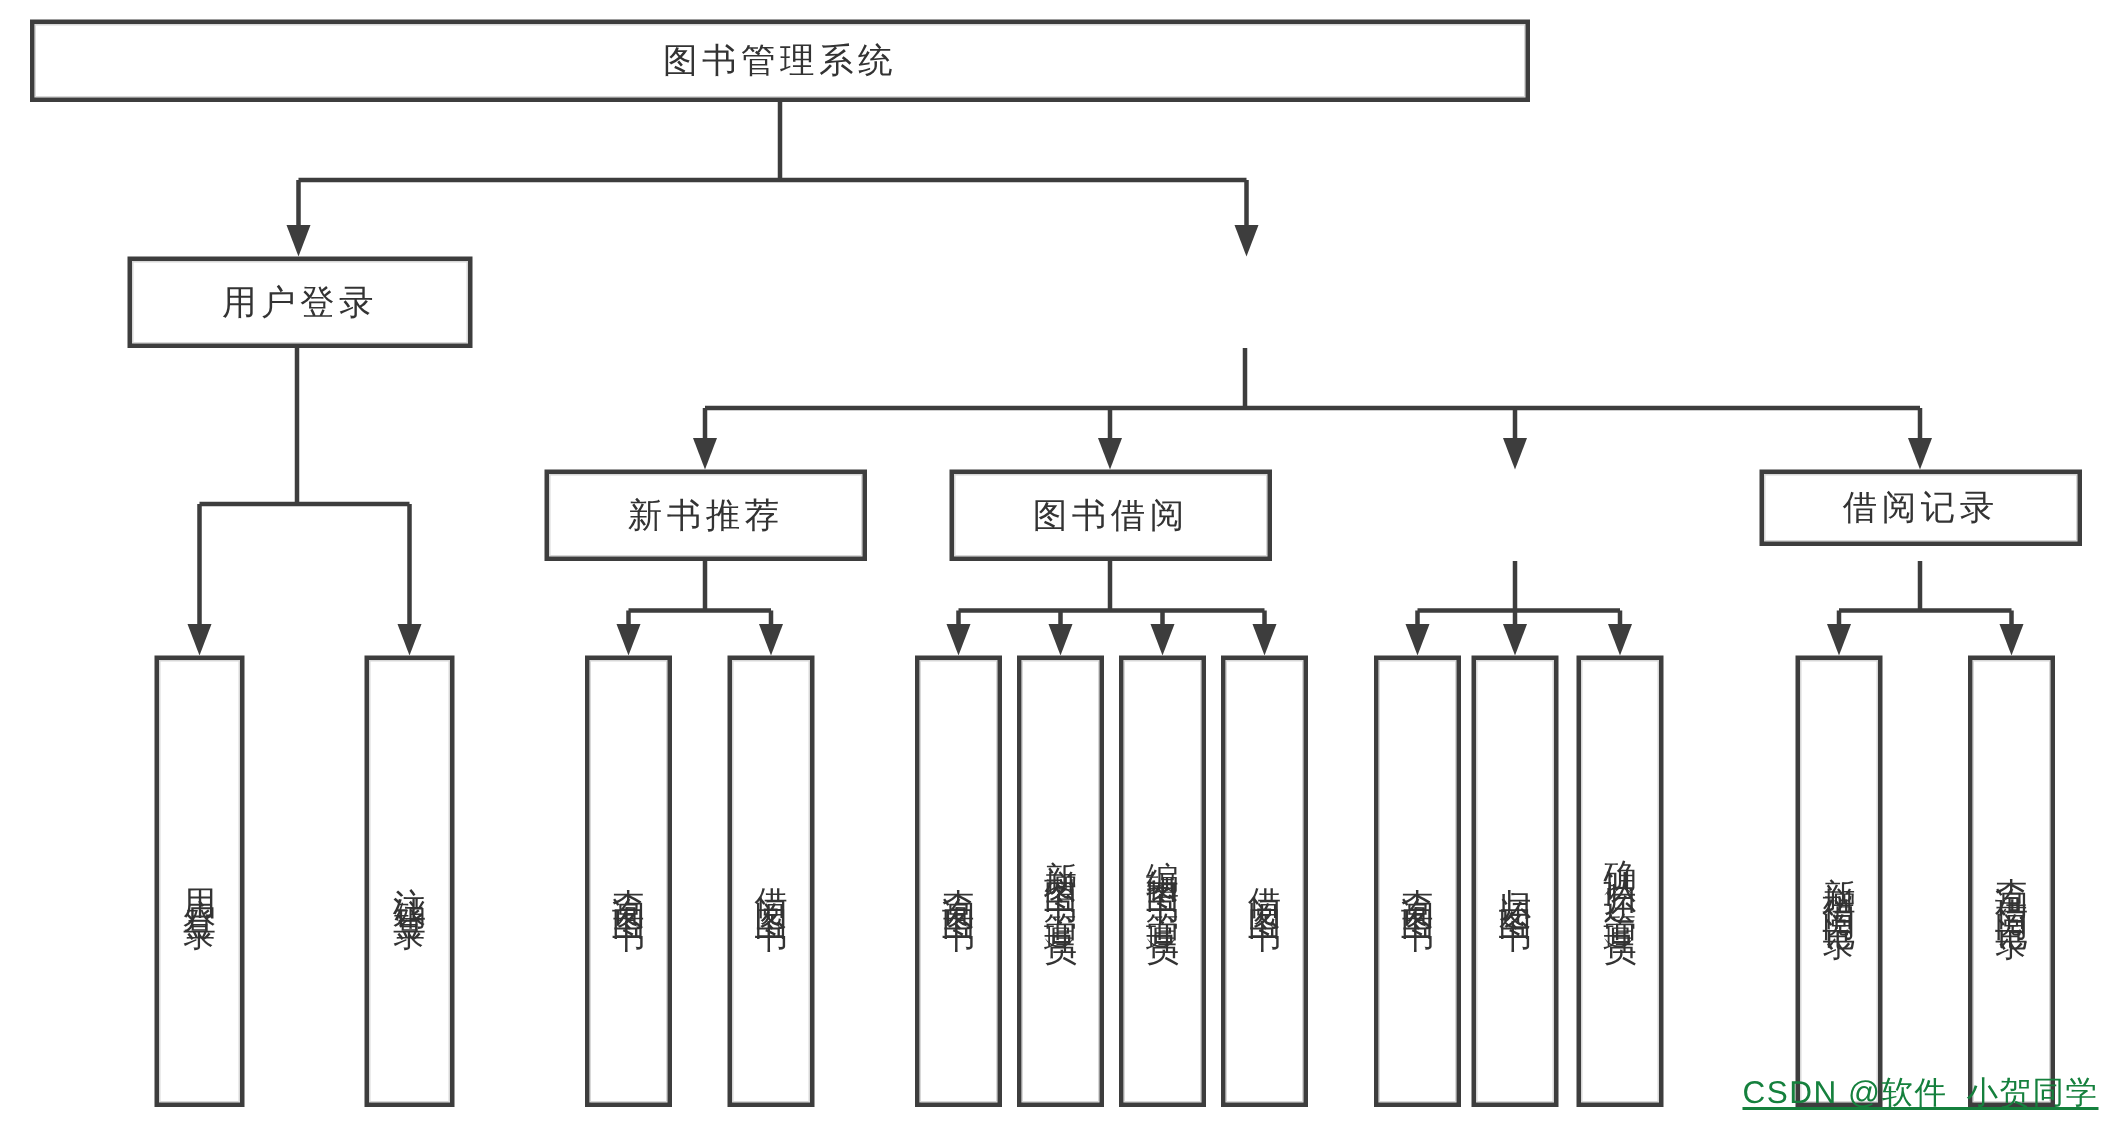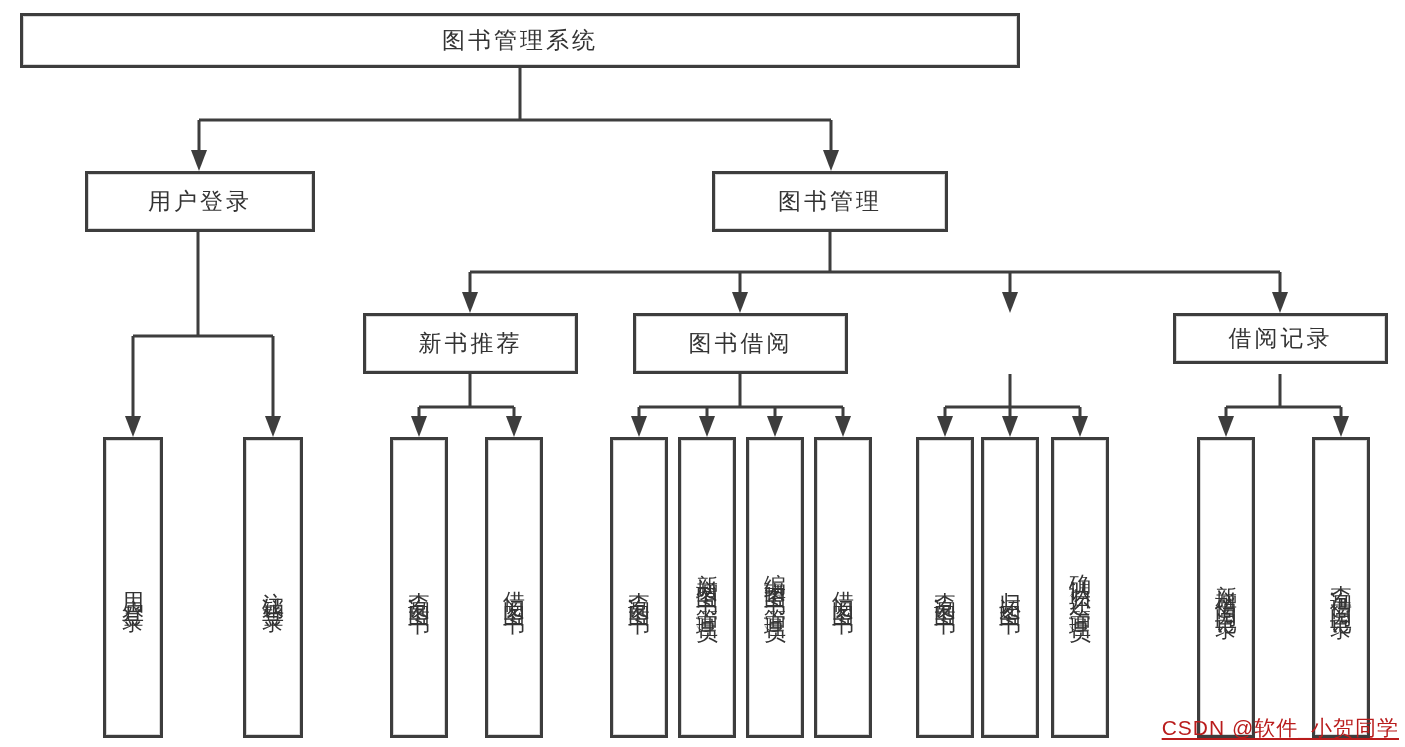--- a/index.html
+++ b/index.html
@@ -41,21 +41,21 @@
     text-orientation: mixed;
     letter-spacing: 7px;
     font-size: 22px;
     line-height: 1;
   }
   .watermark {
     position: absolute;
     top: 714px;
     right: 6px;
     font-size: 21px;
-    color: #b91c1c;
+    color: #15803d;
     letter-spacing: 1px;
     text-decoration: underline;
     text-underline-offset: 3px;
   }
 </style>
 </head>
 <body>
 
 <div class="stage">
 
@@ -102,21 +102,20 @@
       <polygon points="1072,416 1088,416 1080,437"></polygon>
 
       <polygon points="1218,416 1234,416 1226,437"></polygon>
       <polygon points="1333,416 1349,416 1341,437"></polygon>
     </g>
   </svg>
 
   <div class="node" style="left:20px; top:13px; width:1000px; height:55px;">图书管理系统</div>
 
   <div class="node" style="left:85px; top:171px; width:230px; height:61px;">用户登录</div>
-  <div class="node" style="left:712px; top:171px; width:236px; height:61px;">图书管理</div>
 
   <div class="node" style="left:633px; top:313px; width:215px; height:61px;">图书借阅</div>
   <div class="node" style="left:363px; top:313px; width:215px; height:61px;">新书推荐</div>
   <div class="node" style="left:1173px; top:313px; width:215px; height:51px;">借阅记录</div>
 
   <div class="node leaf" style="left:103px; top:437px; width:60px; height:301px;">用户登录</div>
   <div class="node leaf" style="left:243px; top:437px; width:60px; height:301px;">注销登录</div>
 
   <div class="node leaf" style="left:390px; top:437px; width:58px; height:301px;">查询图书</div>
   <div class="node leaf" style="left:485px; top:437px; width:58px; height:301px;">借阅图书</div>

